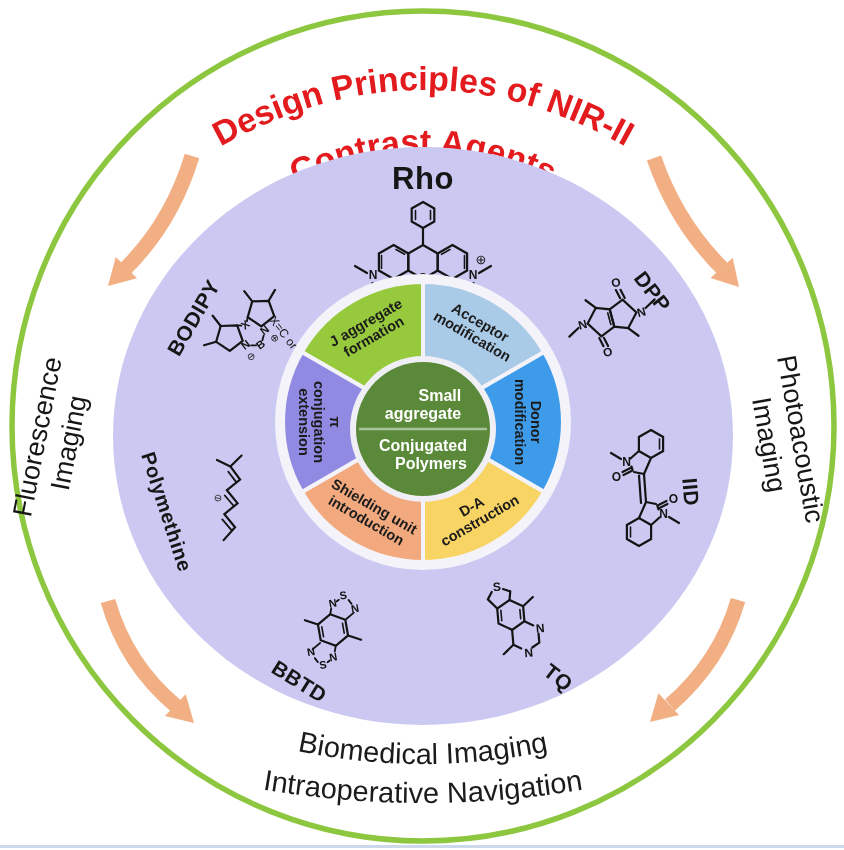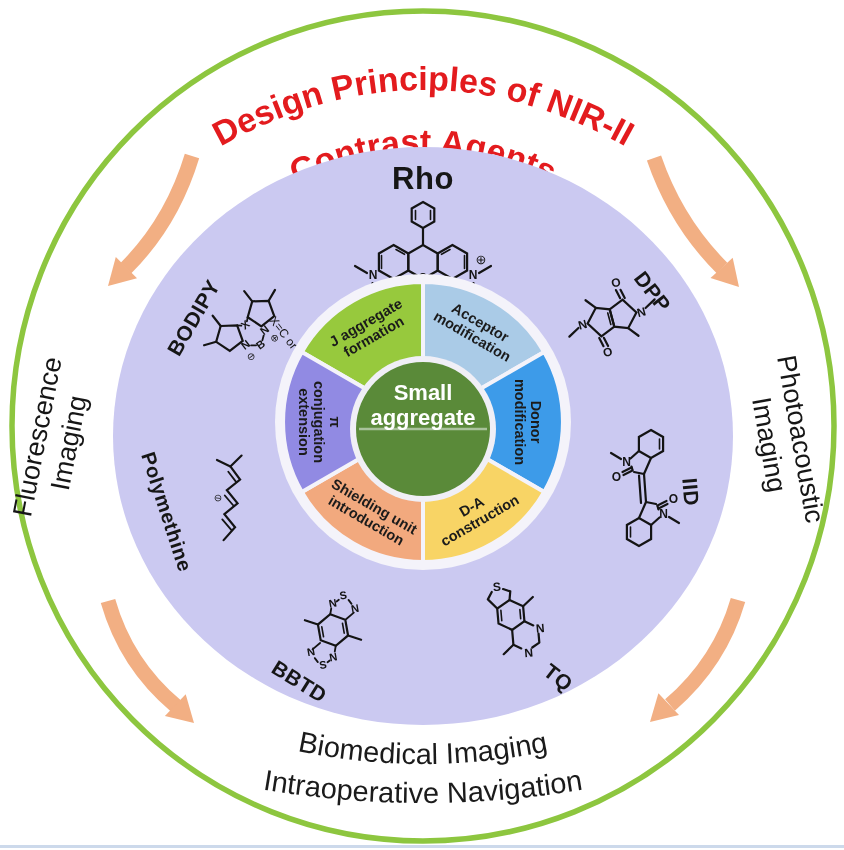--- a/index.html
+++ b/index.html
@@ -5,21 +5,21 @@
   html,body{margin:0;padding:0;background:#ffffff;}
   #stage{position:relative;width:844px;height:850px;background:#ffffff;overflow:hidden;
          font-family:"Liberation Sans",sans-serif;}
   #stage svg{position:absolute;left:0;top:0;}
   svg text{font-family:"Liberation Sans",sans-serif;}
   .lbl{position:absolute;text-align:center;white-space:nowrap;color:#161616;
        transform:translate(-50%,-50%) rotate(var(--r,0deg));line-height:1.08;}
   .mol{font-weight:700;letter-spacing:.5px;}
   .wedge-lbl{font-weight:700;font-size:14.5px;color:#1b1b1b;}
   .side-lbl{font-weight:400;font-size:27px;line-height:1.18;}
-  .center-lbl{font-weight:700;font-size:22px;color:#ffffff;line-height:1.14;}
+  .center-lbl{font-weight:700;font-size:16px;color:#ffffff;line-height:1.14;text-align:right;}
   .atom{font-weight:700;}
 </style>
 </head>
 <body>
 
 <div id="stage">
 
 <svg width="844" height="850" viewBox="0 0 844 850">
   <defs>
     <path id="titleArc1" d="M 175 175 Q 423 5 671 175" fill="none"></path>
@@ -198,20 +198,24 @@
 <div class="lbl wedge-lbl" style="left:319px;top:422px;--r:90deg">
   <div>π</div>
   <div>conjugation</div>
   <div>extension</div>
 </div>
 
 <div class="lbl center-lbl" style="left:423px;top:405px">
   <div>Small</div>
   <div>aggregate</div>
 </div>
+<div class="lbl center-lbl" style="left:423px;top:455px">
+  <div>Conjugated</div>
+  <div>Polymers</div>
+</div>
 
 <div class="lbl mol" style="left:423px;top:179px;font-size:31px">Rho</div>
 <div class="lbl mol" style="left:194px;top:318px;--r:-60deg;font-size:21px">BODIPY</div>
 <div class="lbl mol" style="left:652px;top:292px;--r:52deg;font-size:21px">DPP</div>
 <div class="lbl mol" style="left:690px;top:492px;--r:85deg;font-size:21px">IID</div>
 <div class="lbl mol" style="left:558px;top:678px;--r:38deg;font-size:21px">TQ</div>
 <div class="lbl mol" style="left:299px;top:682px;--r:32deg;font-size:21px">BBTD</div>
 <div class="lbl mol" style="left:166px;top:512px;--r:72deg;font-size:20px">Polymethine</div>
 
 <div class="lbl side-lbl" style="left:54px;top:440px;--r:-79deg">

